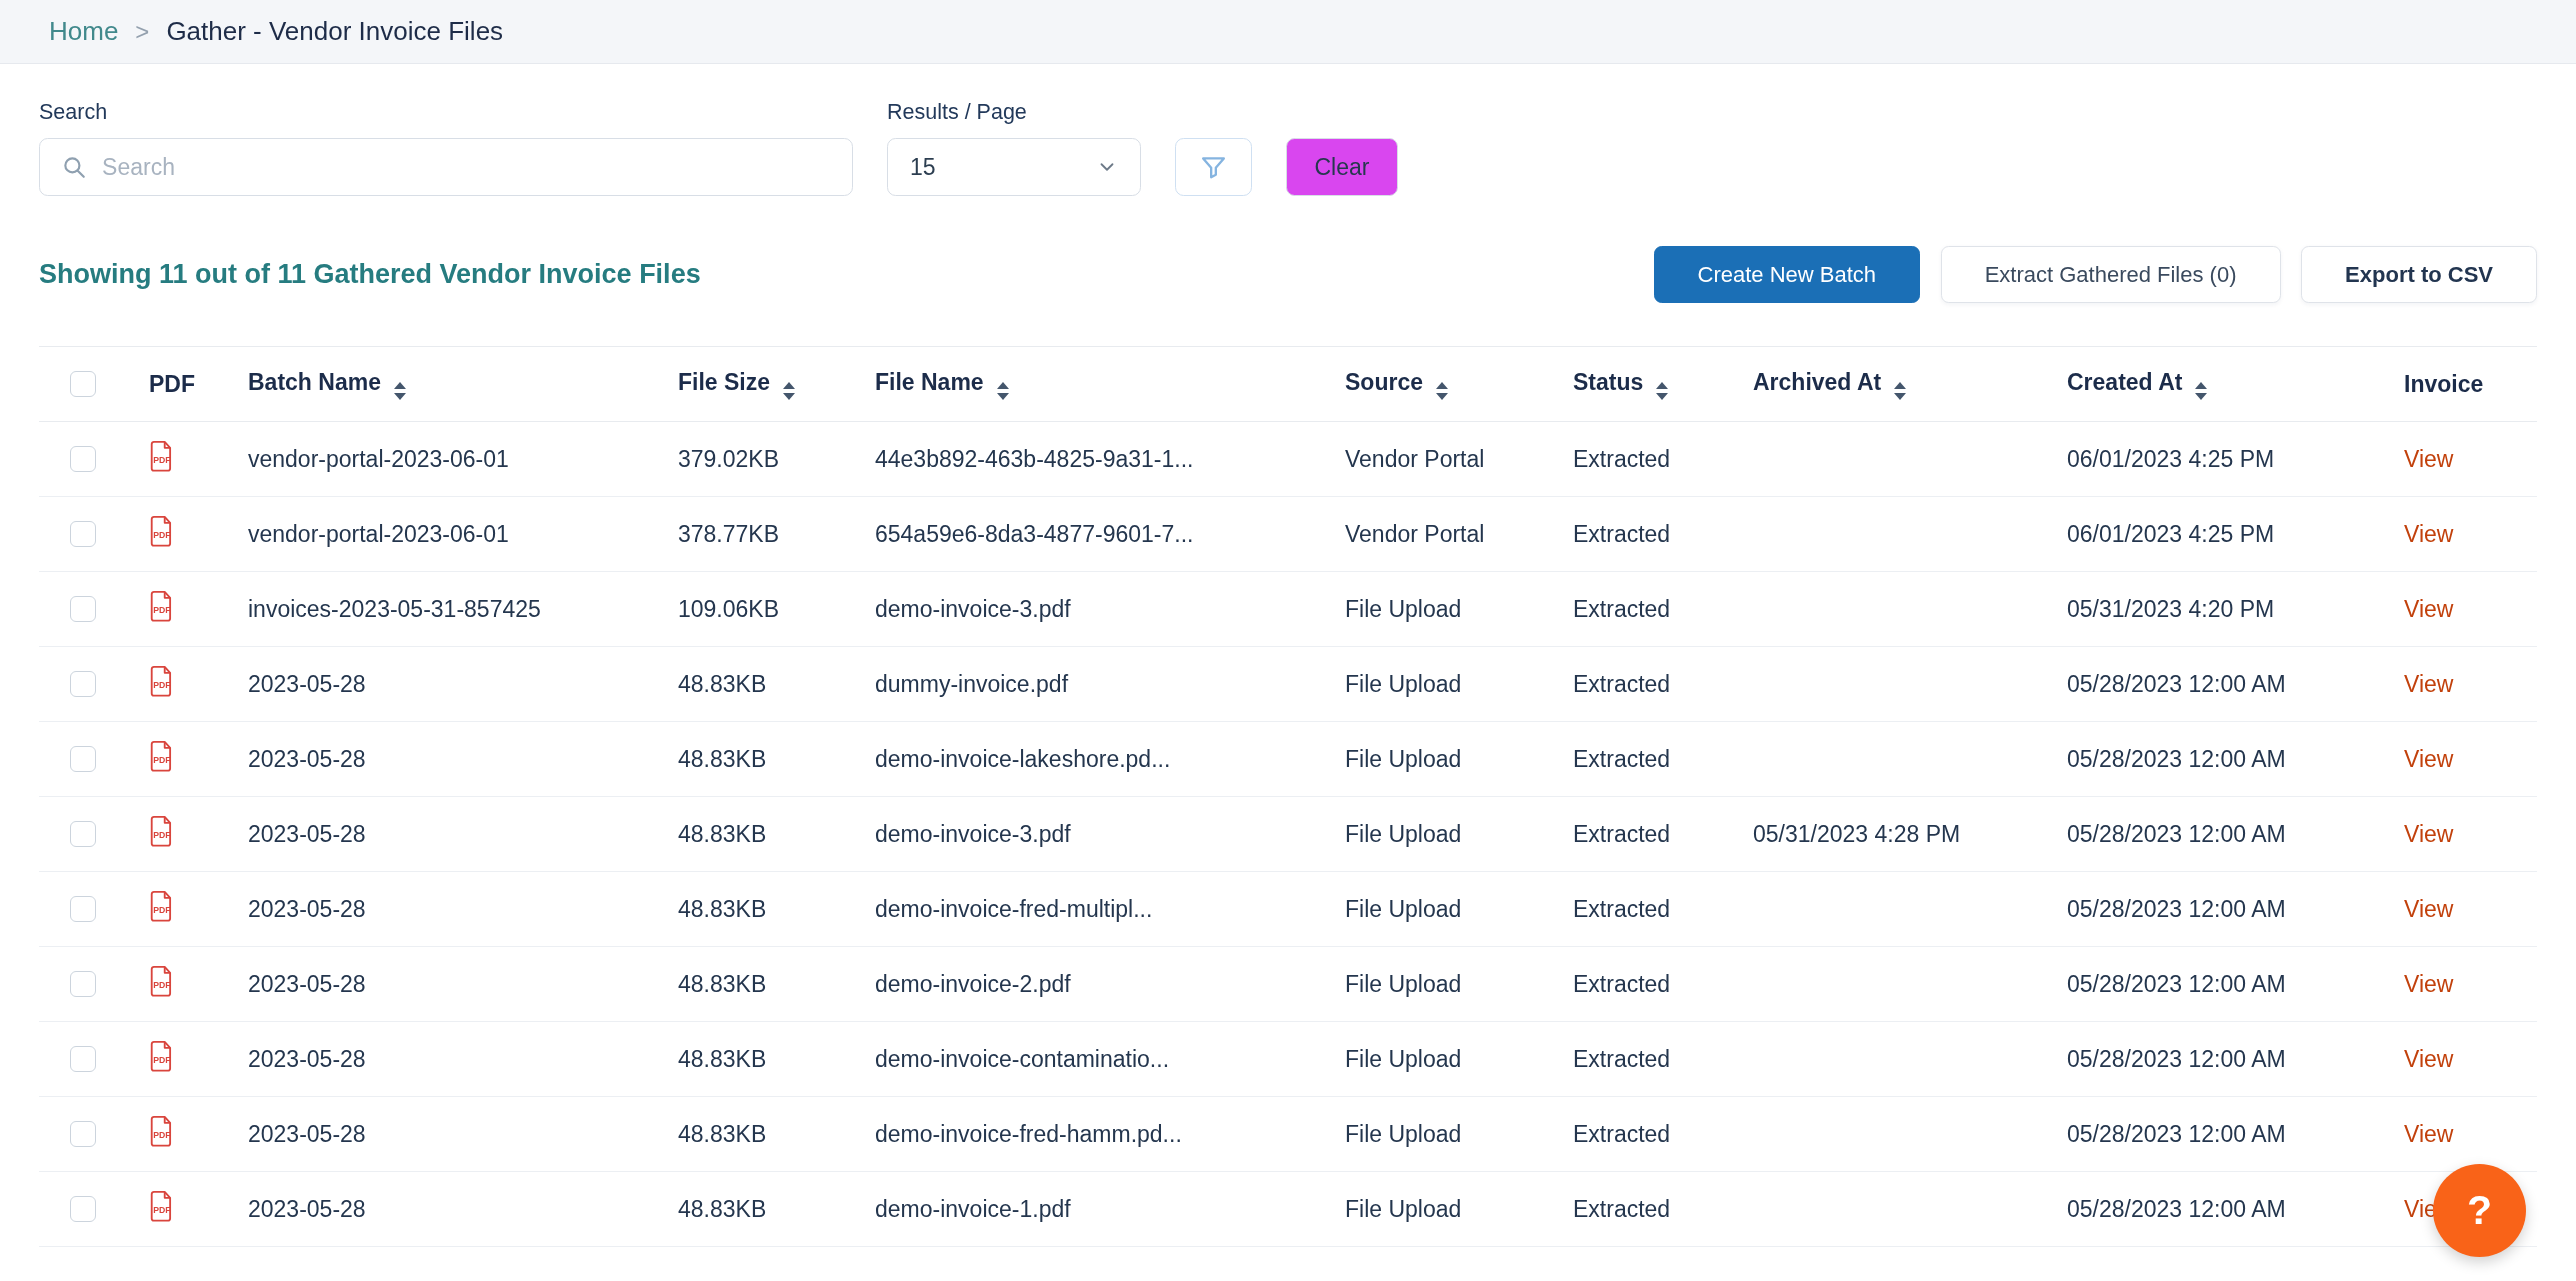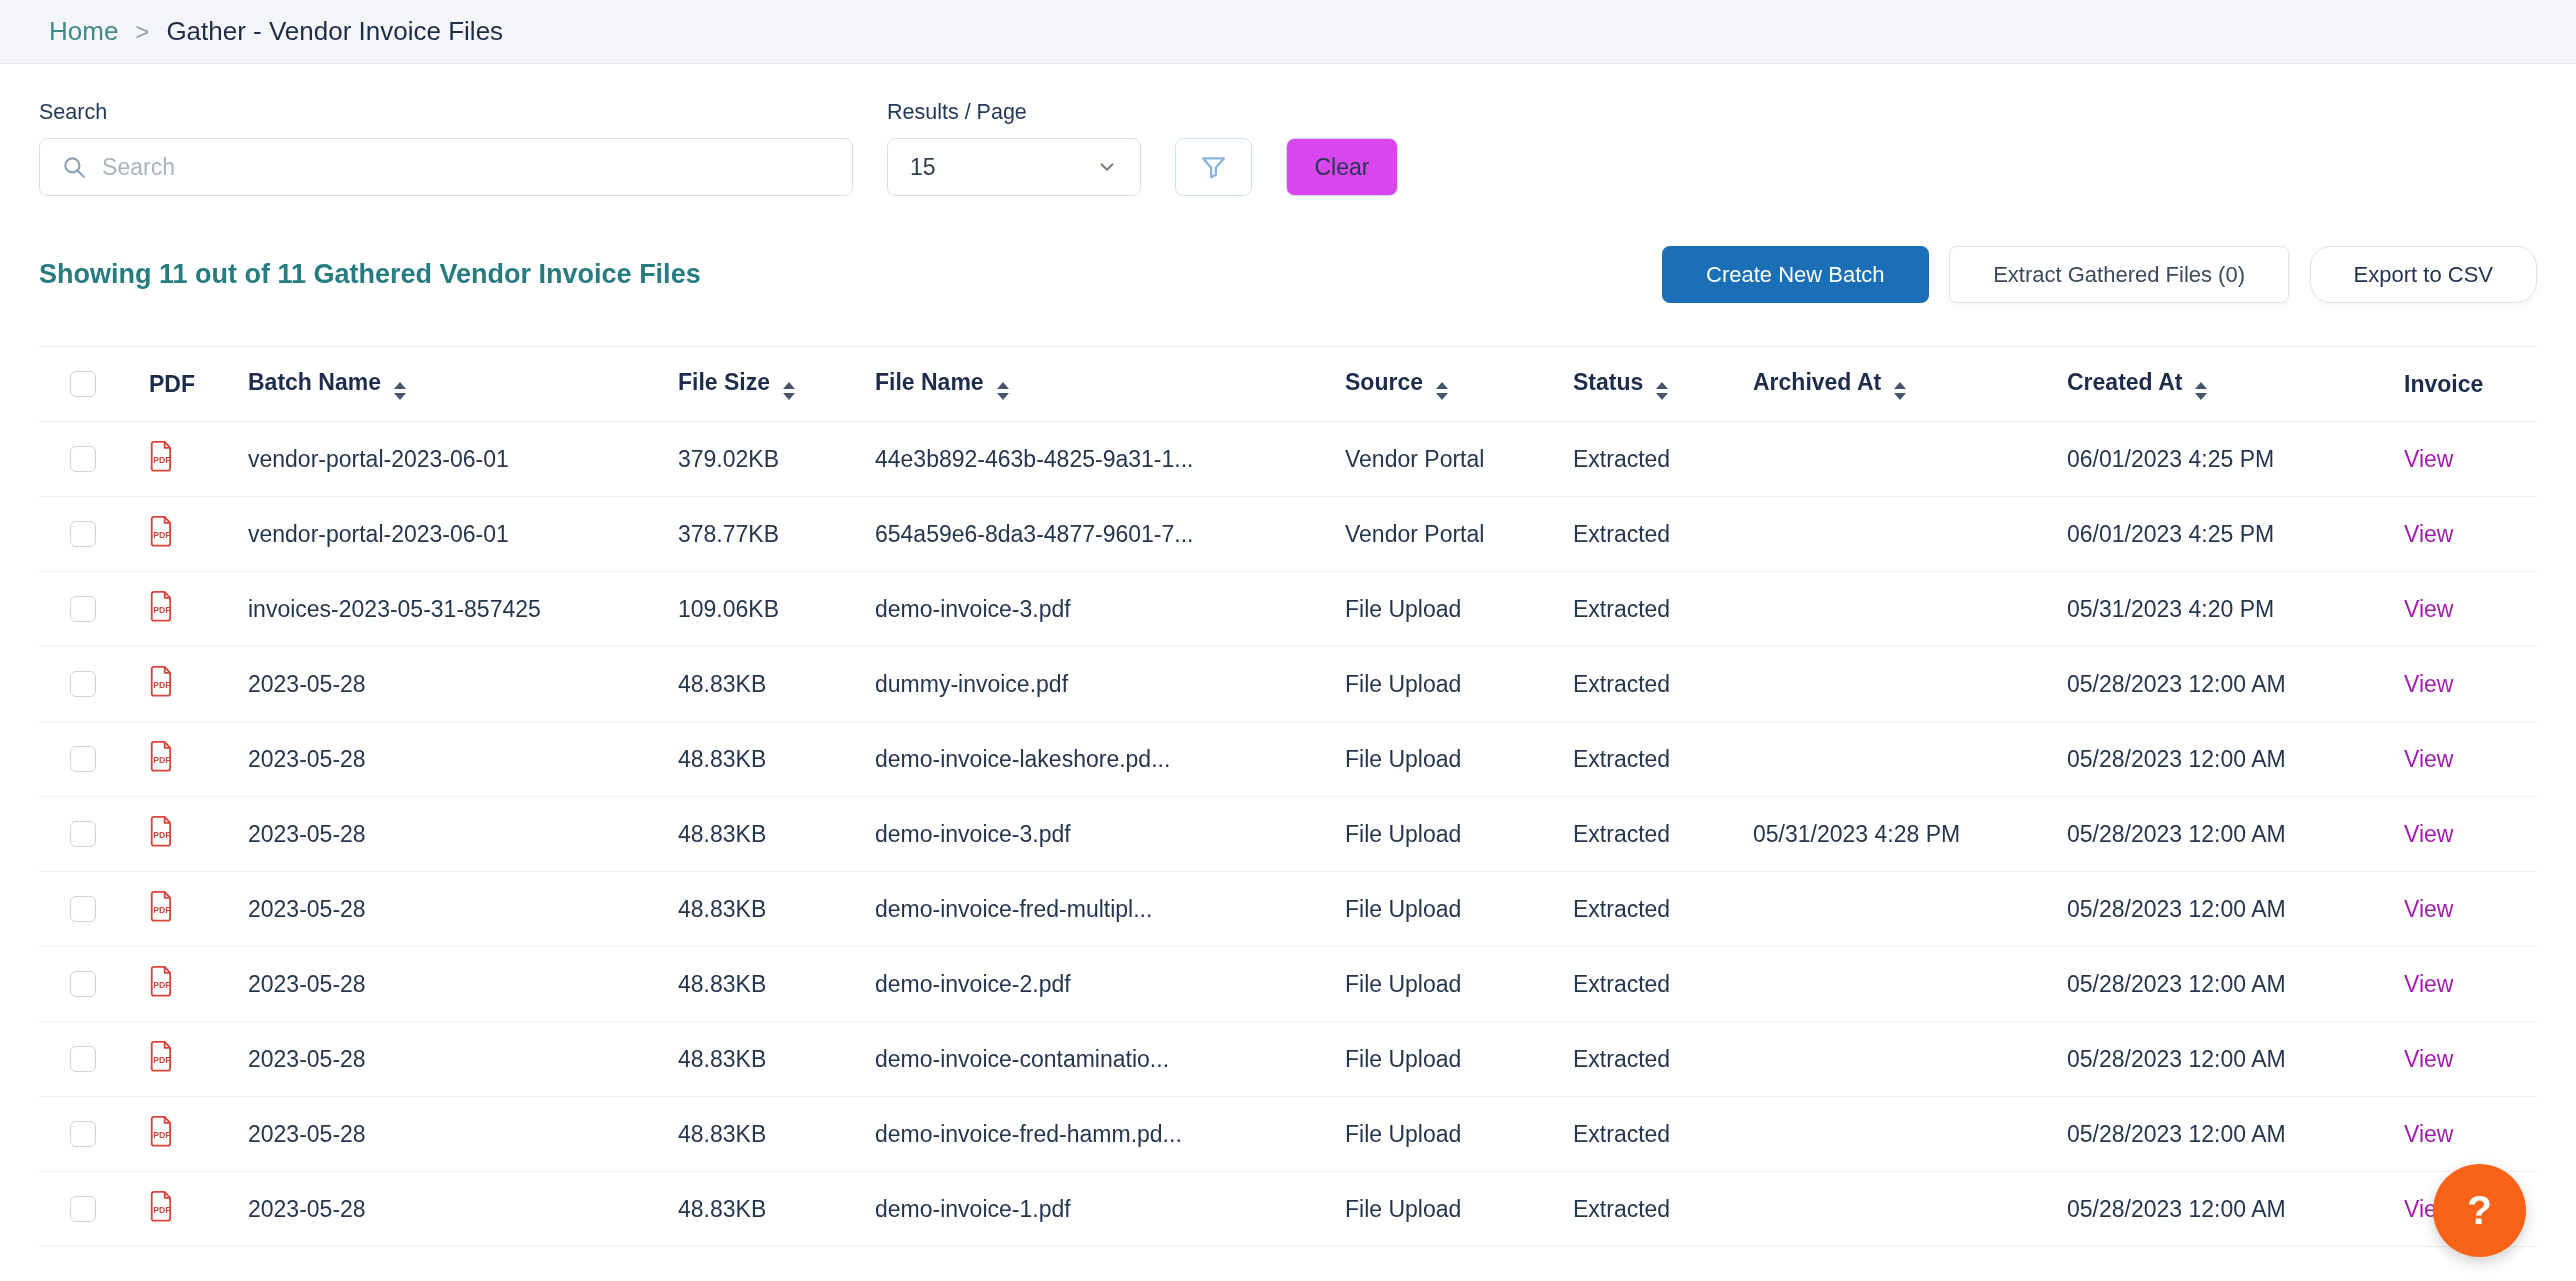--- a/index.html
+++ b/index.html
@@ -46,42 +46,42 @@
     background:#d946ef; font-size:23px; color:#26384e; font-family:inherit; cursor:pointer;
   }
 
   
   .summary-row { margin-top:50px; display:flex; align-items:center; justify-content:space-between; }
   .summary-text { font-size:27px; color:#267c80; font-weight:600; }
   .btn-group { display:flex; gap:20.6px; }
   .btn { height:57px; border-radius:7.7px; font-size:22px; font-family:inherit; cursor:pointer; padding:0 43px; }
   .btn-primary { background:#1b6fb6; border:0.9px solid #1b6fb6; color:#ffffff; }
   .btn-outline { background:#ffffff; border:0.9px solid #dfe3e9; color:#3a4a5e; box-shadow:0 1.7px 4.3px rgba(20,40,70,.05); }
-  .btn-outline.dark { color:#223550; font-weight:400;border-radius:21px; }
+  .btn-outline.dark { color:#223550; font-weight:700; }
 
   
   table { width:100%; border-collapse:collapse; margin-top:43px; table-layout:fixed; }
   thead th {
     text-align:left; font-size:23px; font-weight:700; color:#1c2c4a;
     padding:21.5px 0; border-top:0.9px solid #e8ebef; border-bottom:0.9px solid #e8ebef;
     white-space:nowrap;
   }
   tbody td {
     font-size:23px; color:#24364e; height:75px; border-bottom:0.9px solid #eceff3;
     white-space:nowrap; overflow:hidden; text-overflow:ellipsis; padding-right:17px;
   }
   .cb {
     width:26px; height:26px; border:1.7px solid #ccd4dd; border-radius:6px;
     background:#fff; margin-left:31px; cursor:pointer;
   }
   .sort { display:inline-flex; flex-direction:column; gap:4.3px; margin-left:13px; vertical-align:0.9px; }
   .sort i { display:block; width:0; height:0; border-left:6.9px solid transparent; border-right:6.9px solid transparent; }
   .sort .up { border-bottom:7.7px solid #44566c; }
   .sort .down { border-top:7.7px solid #44566c; }
-  .view-link { color:#a21caf; text-decoration:none; cursor:pointer;margin-top:20px; }
+  .view-link { color:#c2410c; text-decoration:none; cursor:pointer;margin-top:20px; }
   .pdf-icon { display:inline-block; }
 
   
   .help-fab {
     position:absolute; right:50px; bottom:24px; width:93px; height:93px;
     border-radius:50%; background:#f96318; color:#fff; border:none;
     font-size:41px; font-weight:700; font-family:inherit; cursor:pointer;
     display:flex; align-items:center; justify-content:center;
     box-shadow:0 5.2px 13.7px rgba(0,0,0,.18);
   }

